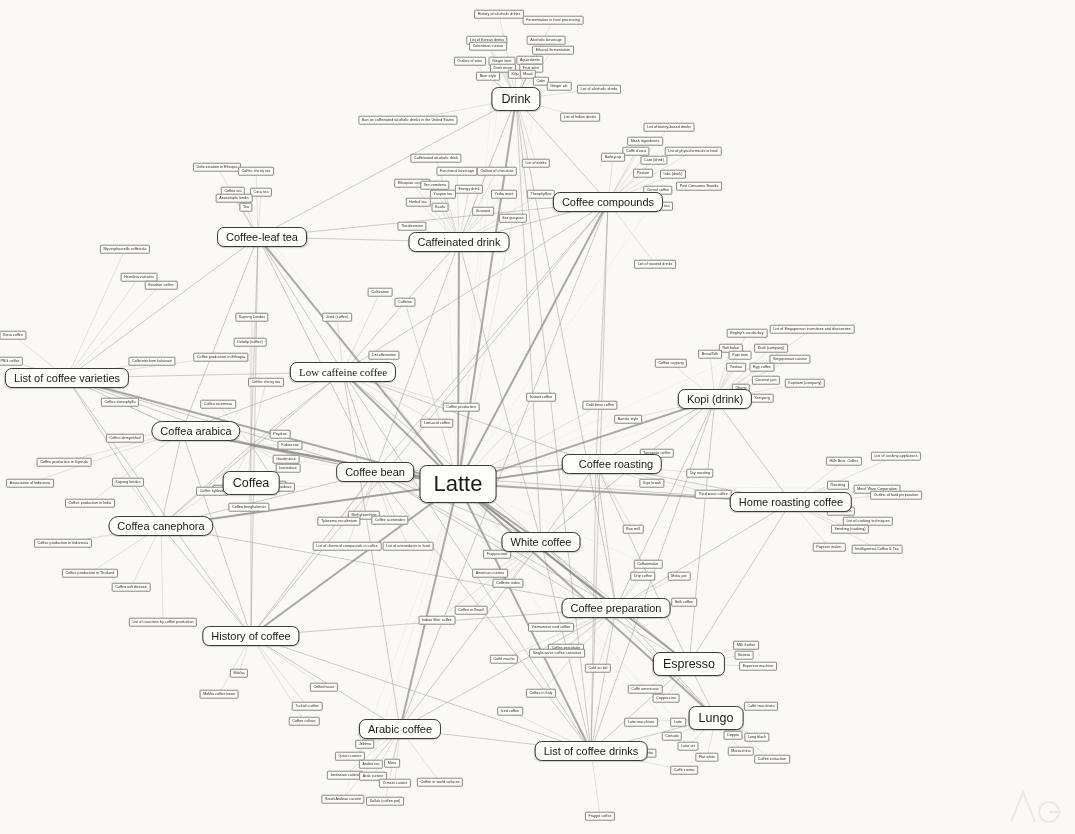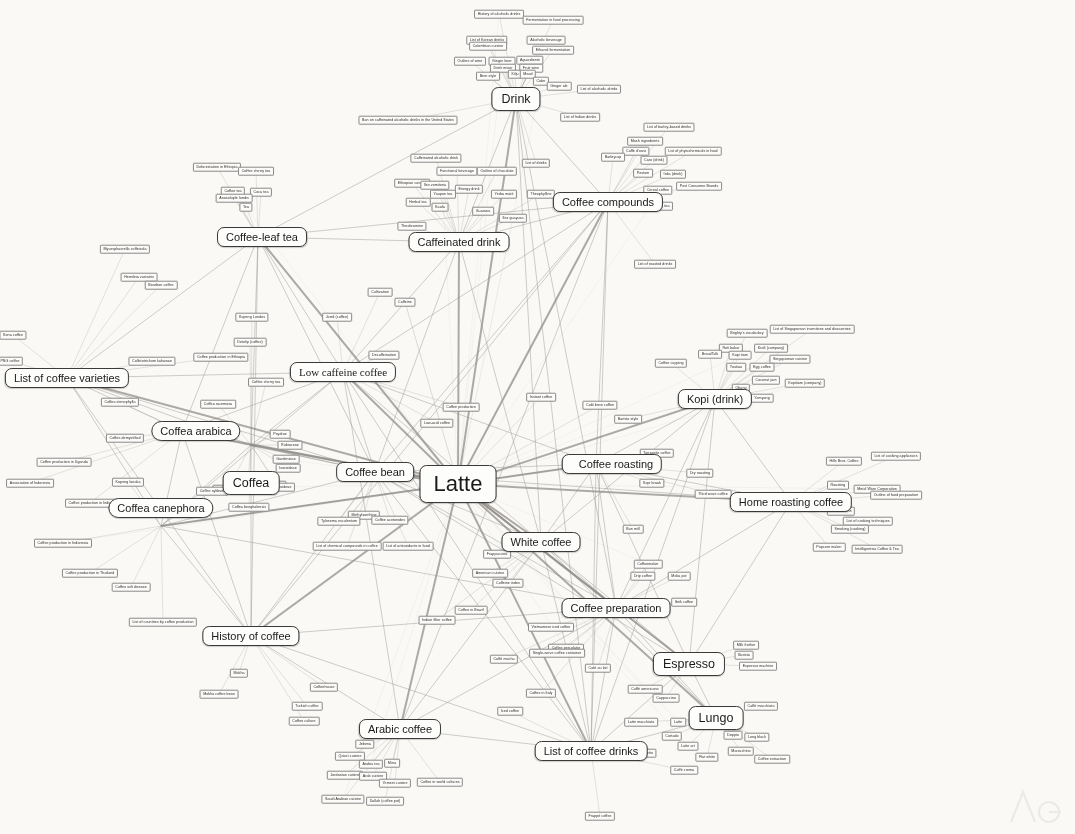--- a/index.html
+++ b/index.html
@@ -520,21 +520,21 @@
       <div class="node hub lvl3" style="left: 459px; top: 242px;">Caffeinated drink</div>
       <div class="node hub lvl3" style="left: 262px; top: 237px;">Coffee-leaf tea</div>
       <div class="node hub lvl3" style="left: 67px; top: 378px;">List of coffee varieties</div>
       <div class="node hub lvl3" style="left: 343px; top: 372px; font-family: Liberation Serif, serif;">Low caffeine coffee</div>
       <div class="node hub lvl3" style="left: 715px; top: 399px;">Kopi (drink)</div>
       <div class="node hub lvl3" style="left: 196px; top: 431px; border-radius: 10px;">Coffea arabica</div>
       <div class="node hub lvl2" style="left: 251px; top: 445px; margin-top: 38px;">Coffea</div>
       <div class="node hub lvl3" style="left: 375px; top: 472px;">Coffee bean</div>
       <div class="node hub lvl3" style="left: 612px; top: 464px; padding-left: 16px;">Coffee roasting</div>
       <div class="node hub lvl3" style="left: 791px; top: 502px;">Home roasting coffee</div>
-      <div class="node hub lvl3" style="left: 161px; top: 508px; border-radius: 10px;">Coffea canephora</div>
+      <div class="node hub lvl3" style="left: 161px; top: 526px; border-radius: 10px;">Coffea canephora</div>
       <div class="node hub lvl3" style="left: 541px; top: 542px;">White coffee</div>
       <div class="node hub lvl3" style="left: 616px; top: 608px;">Coffee preparation</div>
       <div class="node hub lvl3" style="left: 251px; top: 636px;">History of coffee</div>
       <div class="node hub lvl2" style="left: 689px; top: 664px;">Espresso</div>
       <div class="node hub lvl2" style="left: 716px; top: 718px;">Lungo</div>
       <div class="node hub lvl3" style="left: 400px; top: 729px;">Arabic coffee</div>
       <div class="node hub lvl3" style="left: 591px; top: 751px;">List of coffee drinks</div>
     </div>
   <svg id="watermark" viewBox="0 0 64 46">
     <path d="M6 40 L18 10 L30 40" stroke="#888" stroke-width="2.2" fill="none"></path>

